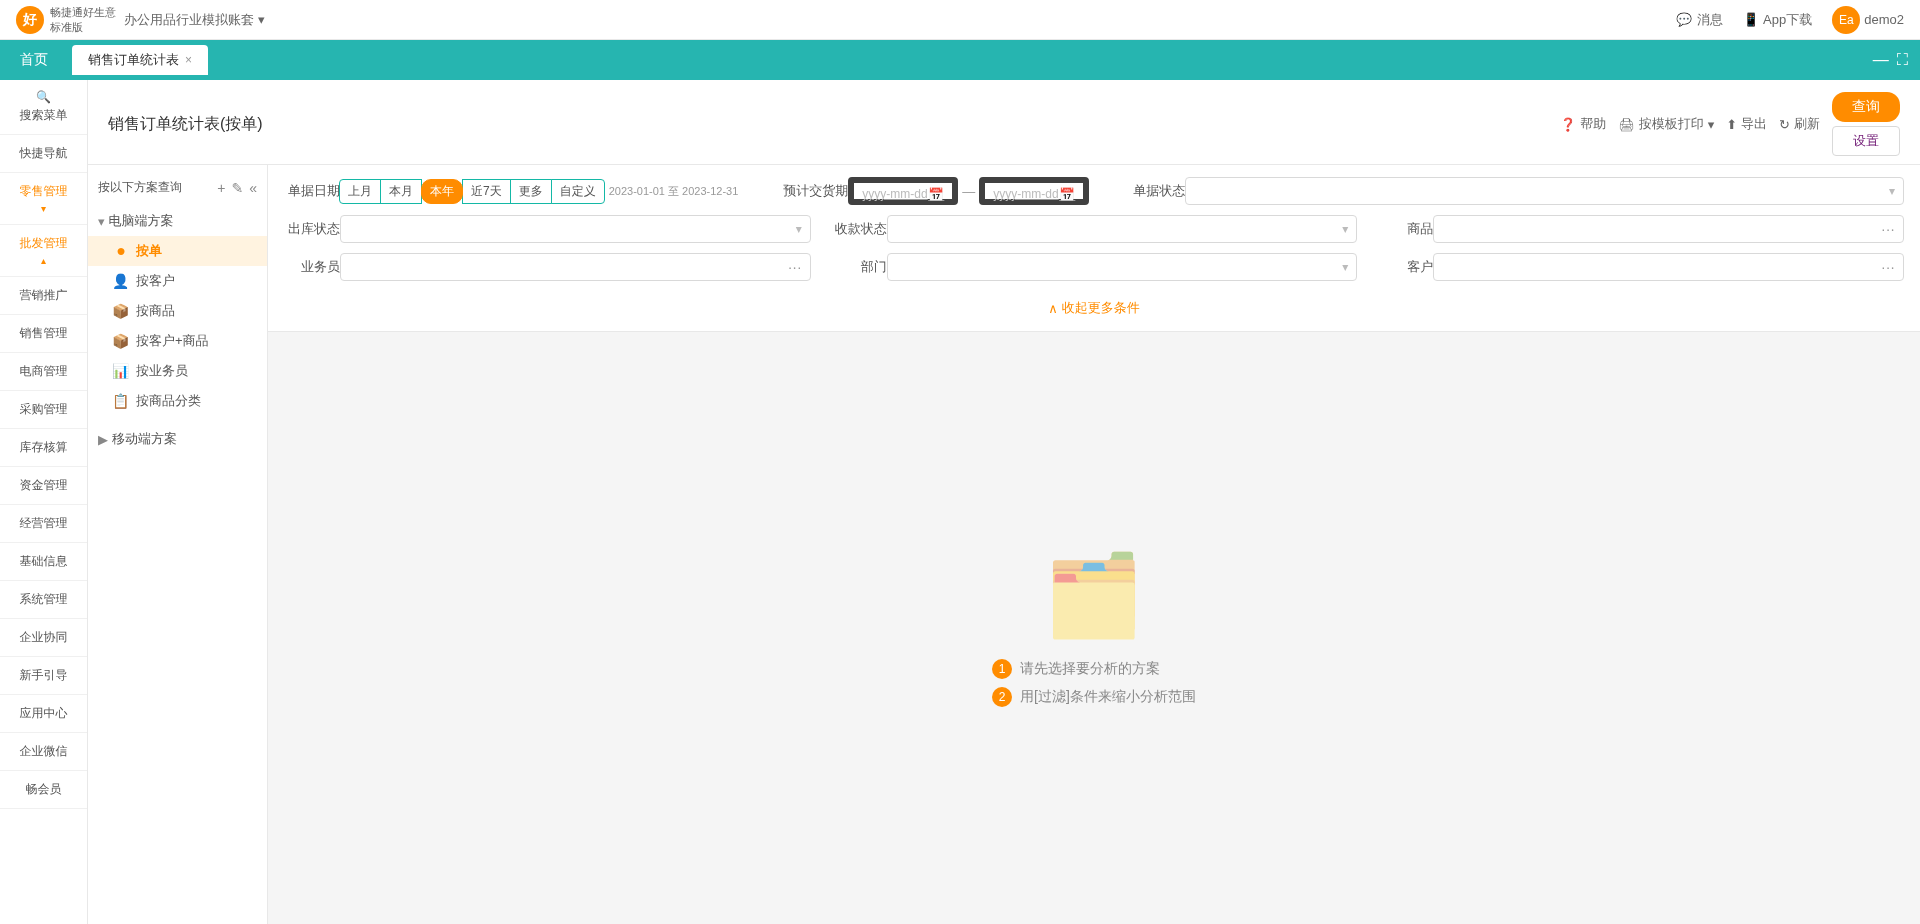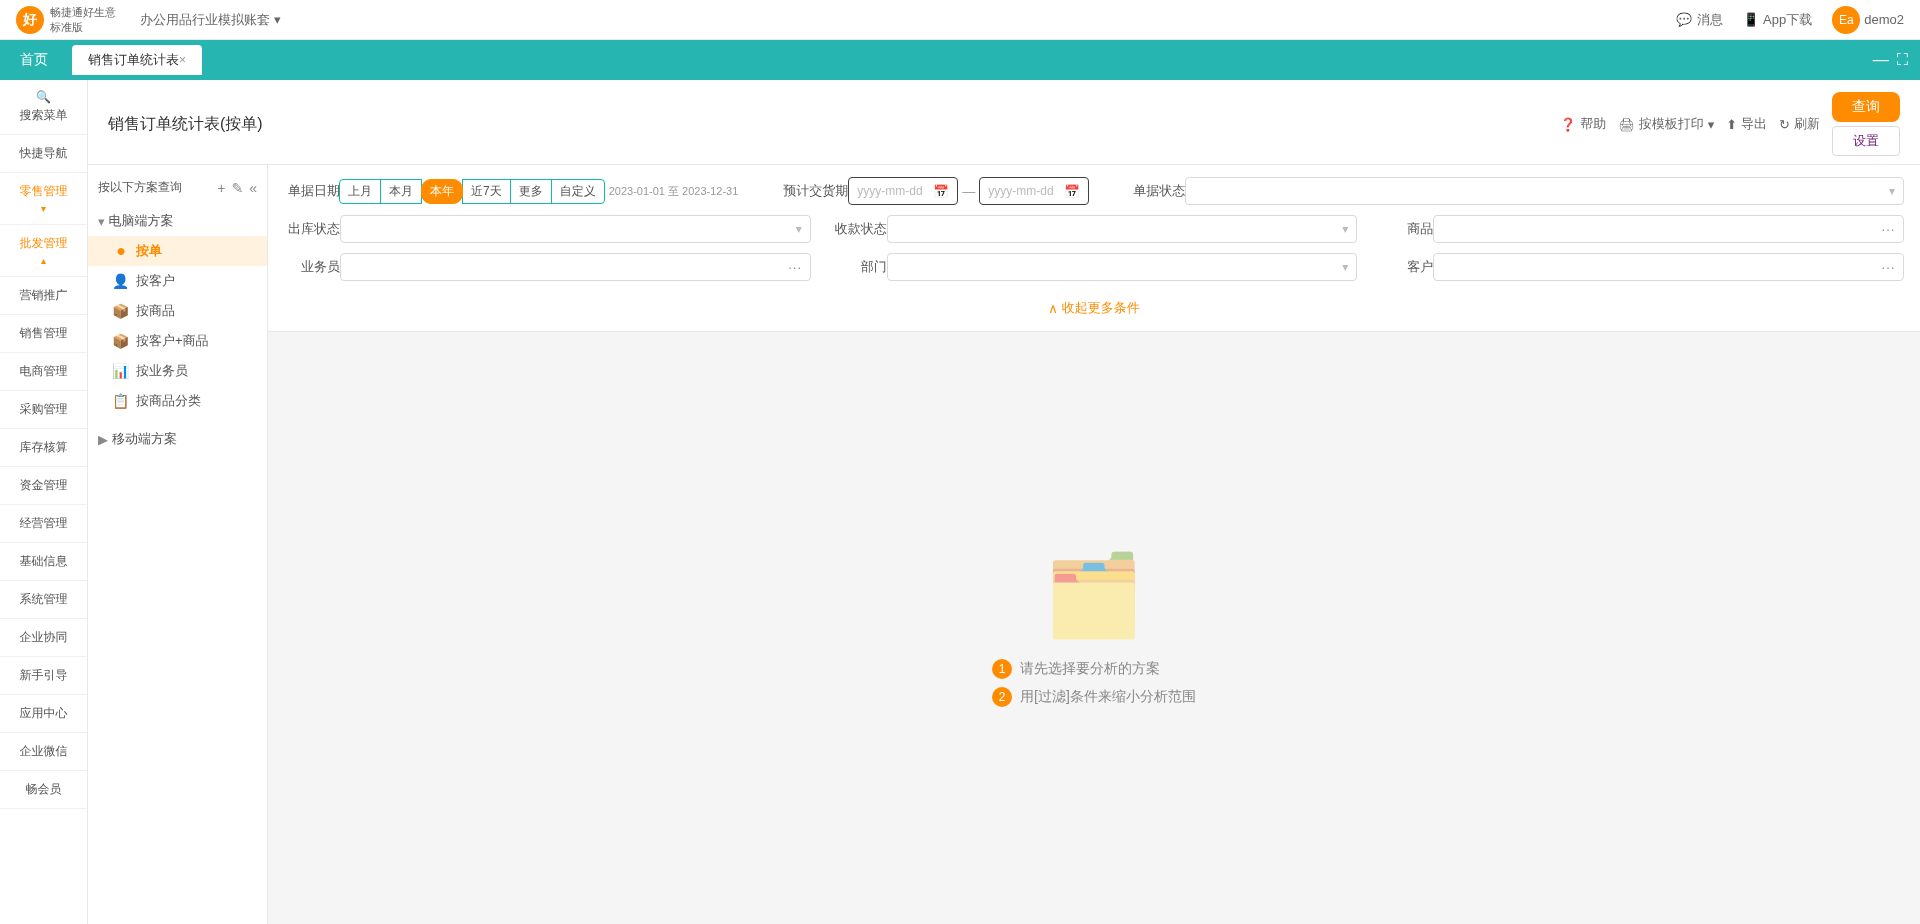--- a/index.html
+++ b/index.html
@@ -12,21 +12,21 @@
       display: flex;
       align-items: center;
       padding: 0 16px;
       border-bottom: 1px solid #e8e8e8;
       justify-content: space-between;
     }
     .top-bar-left { display: flex; align-items: center; gap: 8px; }
     .logo-area { display: flex; align-items: center; gap: 6px; }
     .logo-icon { width: 28px; height: 28px; background: #ff8c00; border-radius: 50%; display: flex; align-items: center; justify-content: center; color: #fff; font-size: 14px; font-weight: bold; }
     .logo-text { font-size: 11px; color: #666; line-height: 1.3; }
-    .app-selector { display: flex; align-items: center; gap: 4px; color: #666; font-size: 13px; cursor: pointer; margin-left: 16px; }
+    .app-selector { display: flex; align-items: center; gap: 4px; color: #666; font-size: 13px; cursor: pointer; }
     .top-bar-right { display: flex; align-items: center; gap: 20px; }
     .top-bar-right-item { display: flex; align-items: center; gap: 4px; color: #666; font-size: 13px; cursor: pointer; }
     .avatar { width: 28px; height: 28px; border-radius: 50%; background: #ff8c00; display: flex; align-items: center; justify-content: center; color: #fff; font-size: 12px; }
 
     
     .tab-bar {
       height: 40px;
       background: #26b5b0;
       display: flex;
       align-items: center;
@@ -45,20 +45,21 @@
     .tab-active {
       height: 30px;
       padding: 0 16px;
       display: flex;
       align-items: center;
       background: #fff;
       color: #333;
       font-size: 13px;
       border-radius: 4px 4px 0 0;
       margin-left: 4px;
+      gap: 6px;
       cursor: pointer;
     }
     .tab-active .close-btn { color: #999; font-size: 12px; cursor: pointer; }
     .tab-bar-right { margin-left: auto; display: flex; align-items: center; gap: 8px; padding-right: 12px; }
     .tab-bar-icon { color: #fff; cursor: pointer; font-size: 16px; }
 
     
     .main-layout { display: flex; height: calc(924px - 80px); }
 
     
@@ -96,21 +97,21 @@
       align-items: center;
       justify-content: space-between;
     }
     .page-title { font-size: 16px; font-weight: normal; color: #333; }
     .page-header-actions { display: flex; align-items: center; gap: 12px; }
     .header-action { display: flex; align-items: center; gap: 4px; color: #666; font-size: 13px; cursor: pointer; }
     .btn-query {
       background: #ff8c00;
       color: #fff;
       border: none;
-      border-radius: 8px;
+      border-radius: 13px;
       padding: 6px 20px;
       font-size: 14px;
       cursor: pointer;
     }
     .btn-settings {
       background: #fff;
       color: #701a75;
       border: 1px solid #d9d9d9;
       border-radius: 4px;
       padding: 5px 12px;
@@ -176,31 +177,32 @@
     .filter-row {
       display: flex;
       align-items: center;
       gap: 0;
       margin-bottom: 10px;
       flex-wrap: nowrap;
     }
     .filter-label { color: #555; font-size: 13px; white-space: nowrap; min-width: 56px; text-align: right; }
     .date-range { display: flex; align-items: center; gap: 4px; }
     .date-input {
-      border: 1px solid #404040;
+      border: 6px solid #404040;
       border-radius: 4px;
       padding: 4px 8px;
       font-size: 12px;
       color: #999;
       height: 28px;
       width: 110px;
       display: flex;
-      align-items: center;
+      align-items: flex-start;
       justify-content: space-between;
       cursor: pointer;
+      text-decoration: underline;
     }
     .date-input .cal-icon { color: #ff8c00; font-size: 13px; }
     .date-sep { color: #999; }
 
     .date-tabs { display: flex; align-items: center; gap: 0; }
     .date-tab {
       padding: 3px 8px;
       font-size: 12px;
       color: #555;
       cursor: pointer;

